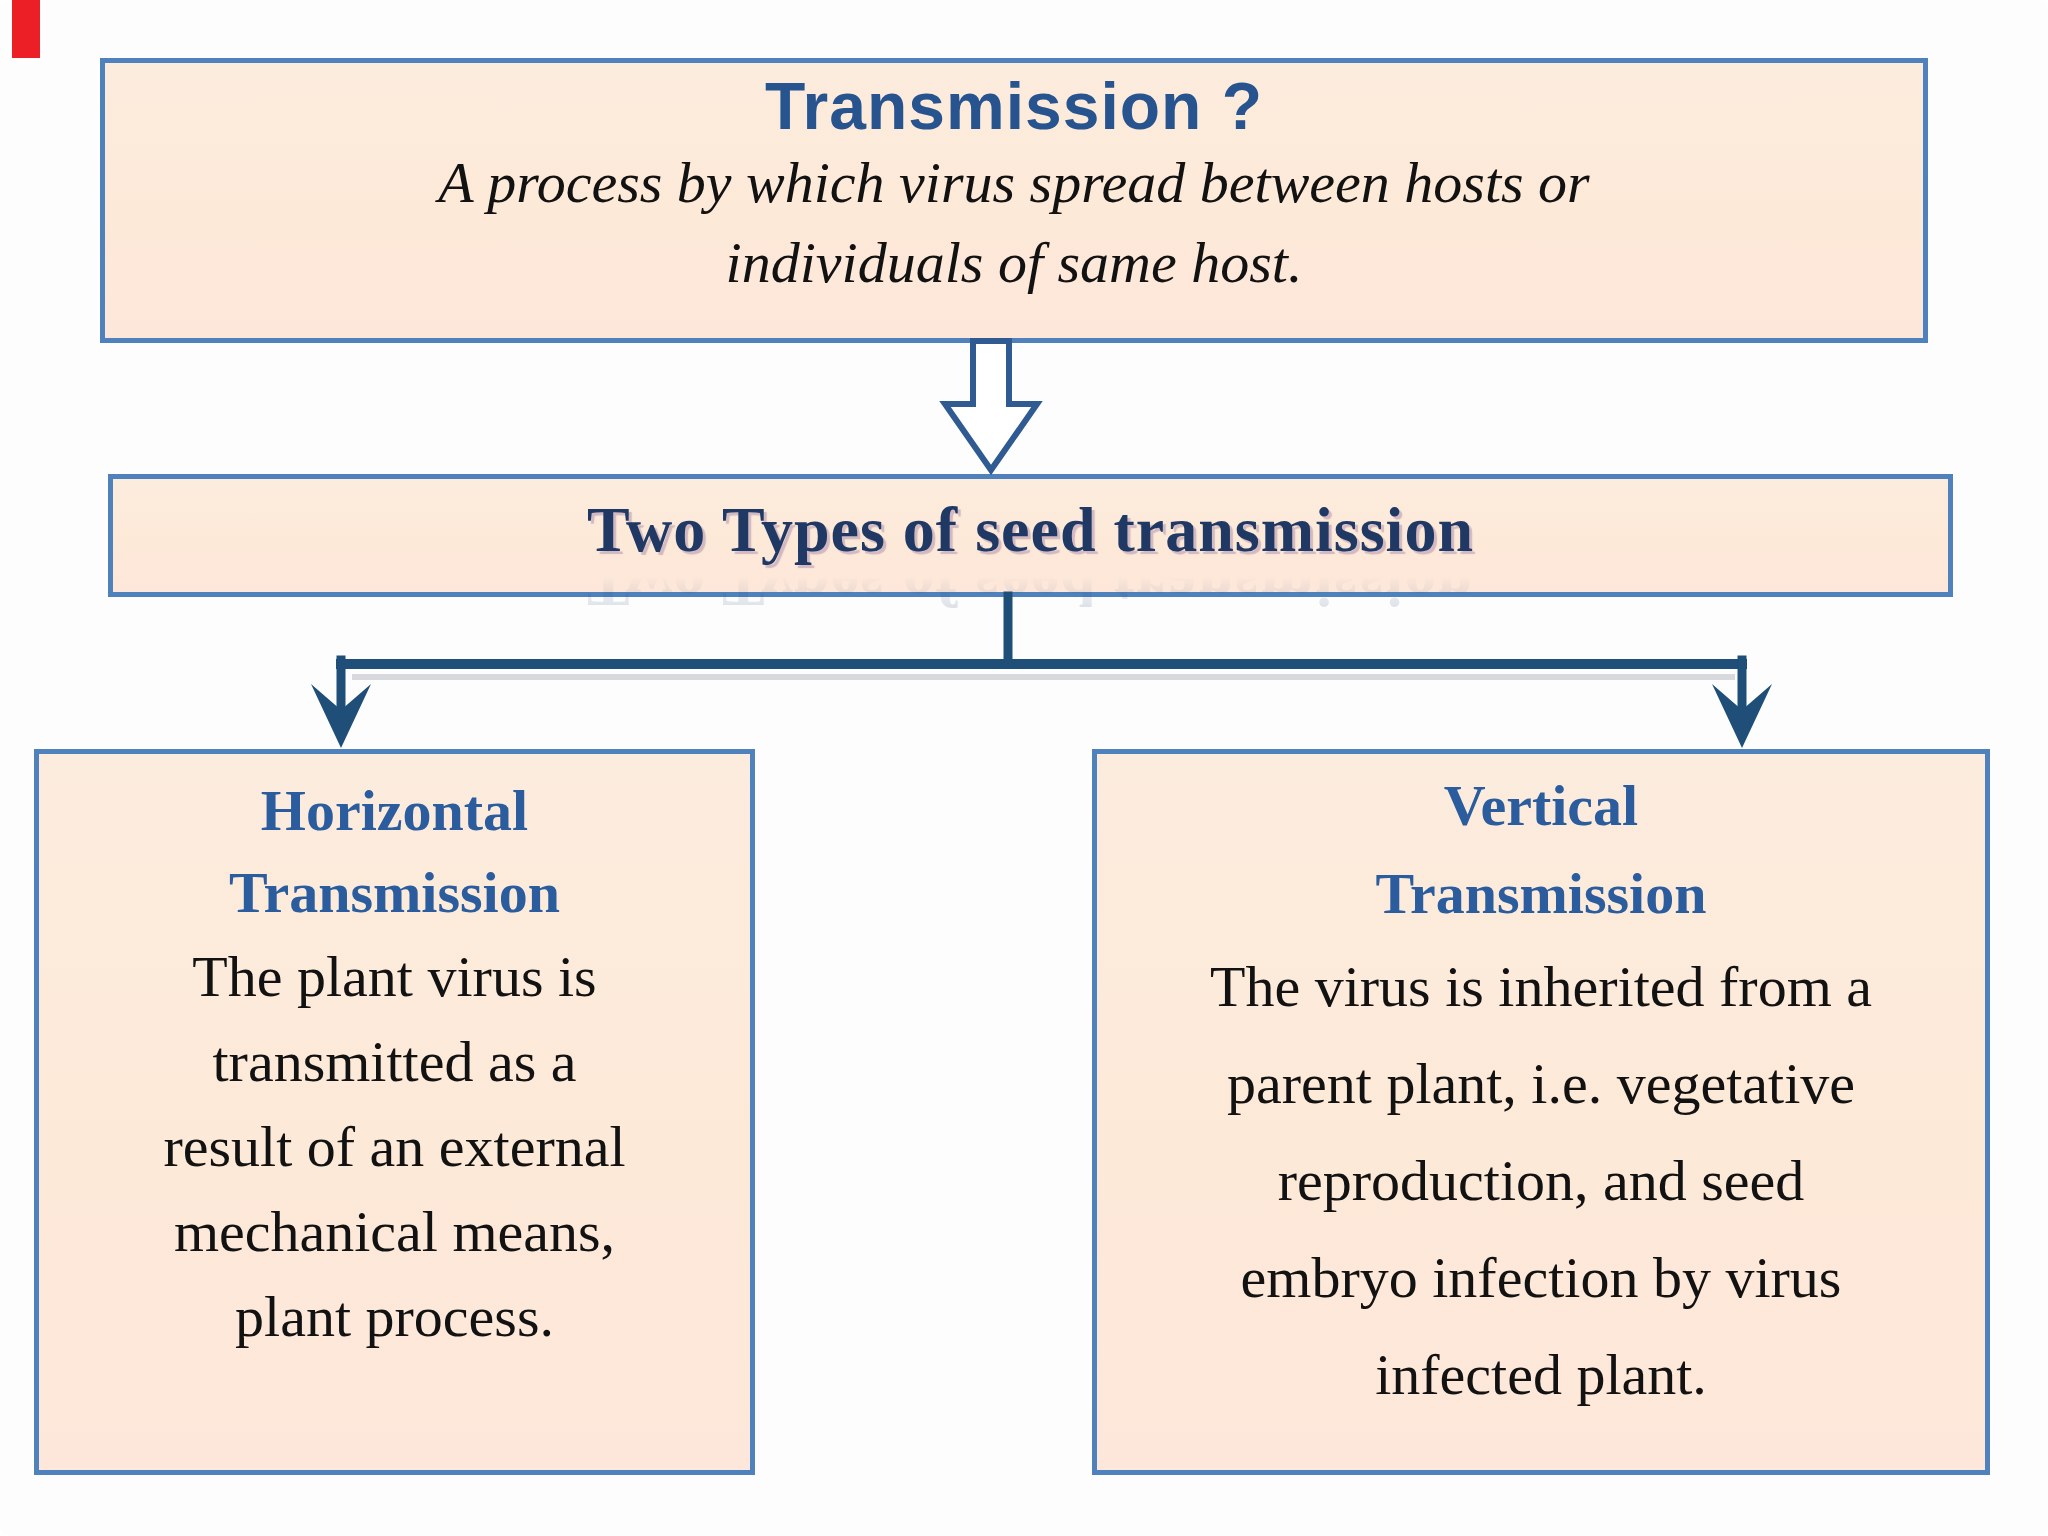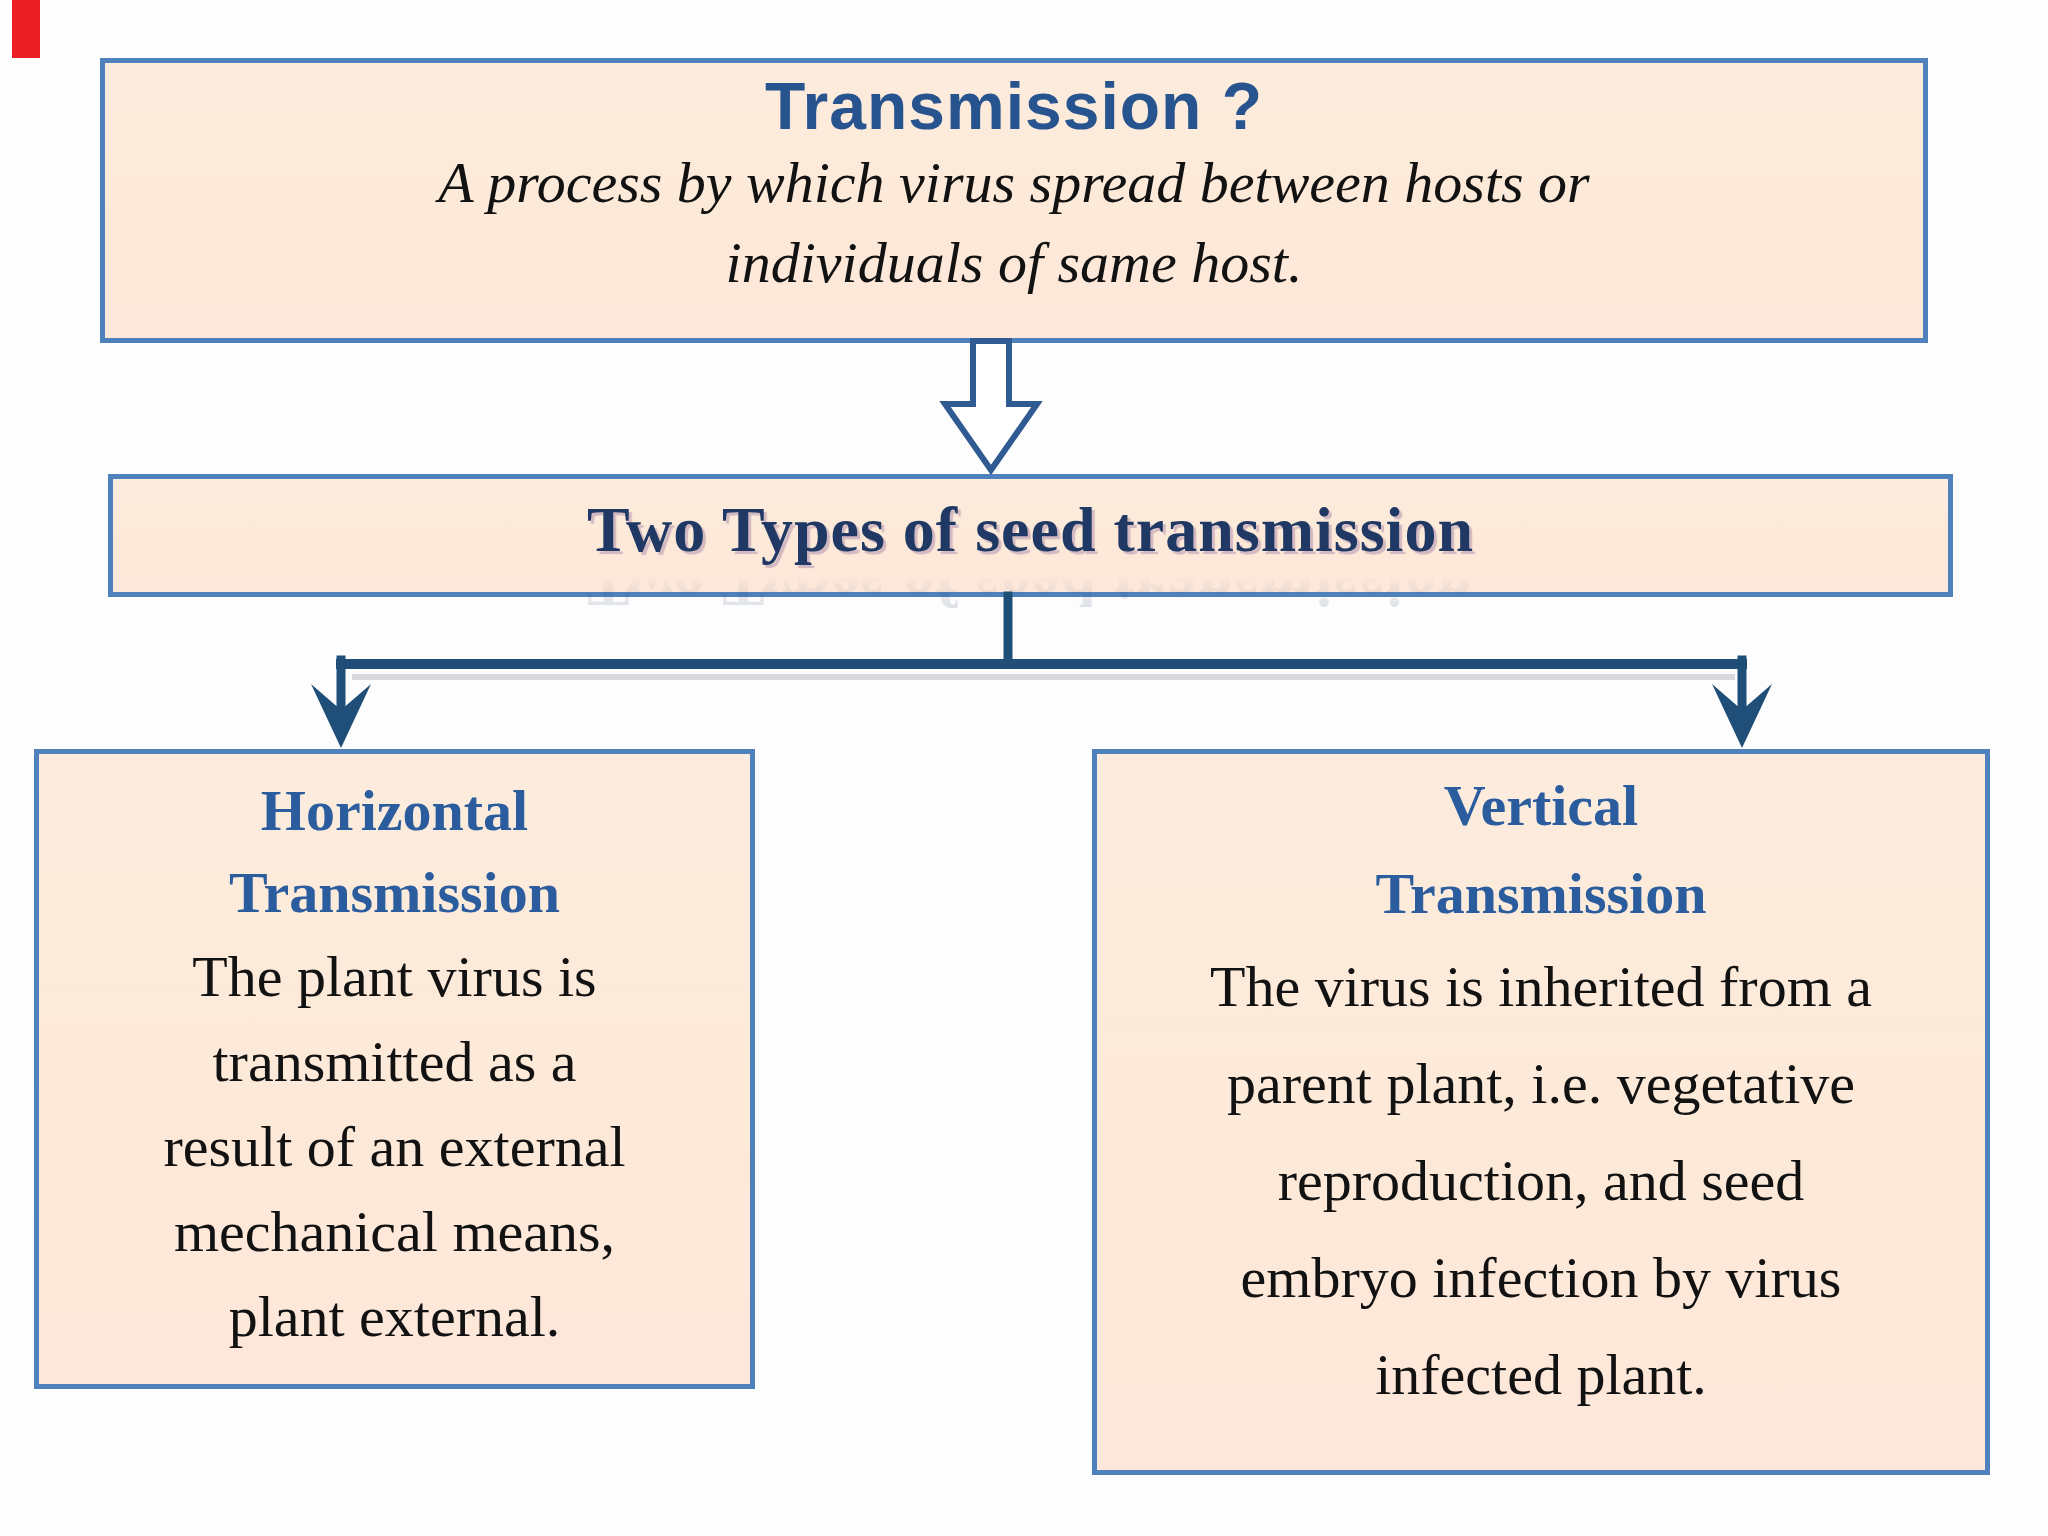--- a/index.html
+++ b/index.html
@@ -29,21 +29,21 @@
     text-shadow:3px 3px 1px rgba(130,95,150,0.35);
   }
   #box-banner .banner-reflection{
     font-weight:bold;font-size:64px;line-height:70px;color:#1f3864;
     letter-spacing:1px;transform:scaleY(-1);opacity:.28;margin-top:-16px;
     -webkit-mask-image:linear-gradient(to bottom,rgba(0,0,0,.7) 0%,rgba(0,0,0,0) 60%);
     mask-image:linear-gradient(to bottom,rgba(0,0,0,.7) 0%,rgba(0,0,0,0) 60%);
     pointer-events:none;
   }
   
-  #box-left{left:34px;top:749px;width:721px;height:640px;padding-top:16px;}
+  #box-left{left:34px;top:749px;width:721px;height:726px;padding-top:16px;}
   #box-right{left:1092px;top:749px;width:898px;height:726px;padding-top:8px;}
   .sub-title-line{font-weight:bold;font-size:58px;color:#2a5c9e;}
   #box-left .sub-title-line{line-height:82px;}
   #box-right .sub-title-line{line-height:88px;}
   .sub-body-line{font-size:58px;color:#121212;}
   #box-left .sub-body-line{line-height:85px;}
   #box-right .sub-body-line{line-height:97px;}
   
   #connector-layer{position:absolute;left:0;top:0;width:2048px;height:1536px;pointer-events:none;}
 </style>
@@ -65,21 +65,21 @@
     <div class="banner-reflection">Two Types of seed transmission</div>
   </div>
 
   <div class="panel" id="box-left">
     <div class="sub-title-line">Horizontal</div>
     <div class="sub-title-line">Transmission</div>
     <div class="sub-body-line">The plant virus is</div>
     <div class="sub-body-line">transmitted as a</div>
     <div class="sub-body-line">result of an external</div>
     <div class="sub-body-line">mechanical means,</div>
-    <div class="sub-body-line">plant external.</div>
+    <div class="sub-body-line">plant process.</div>
   </div>
 
   <div class="panel" id="box-right">
     <div class="sub-title-line">Vertical</div>
     <div class="sub-title-line">Transmission</div>
     <div class="sub-body-line">The virus is inherited from a</div>
     <div class="sub-body-line">parent plant, i.e. vegetative</div>
     <div class="sub-body-line">reproduction, and seed</div>
     <div class="sub-body-line">embryo infection by virus</div>
     <div class="sub-body-line">infected plant.</div>

